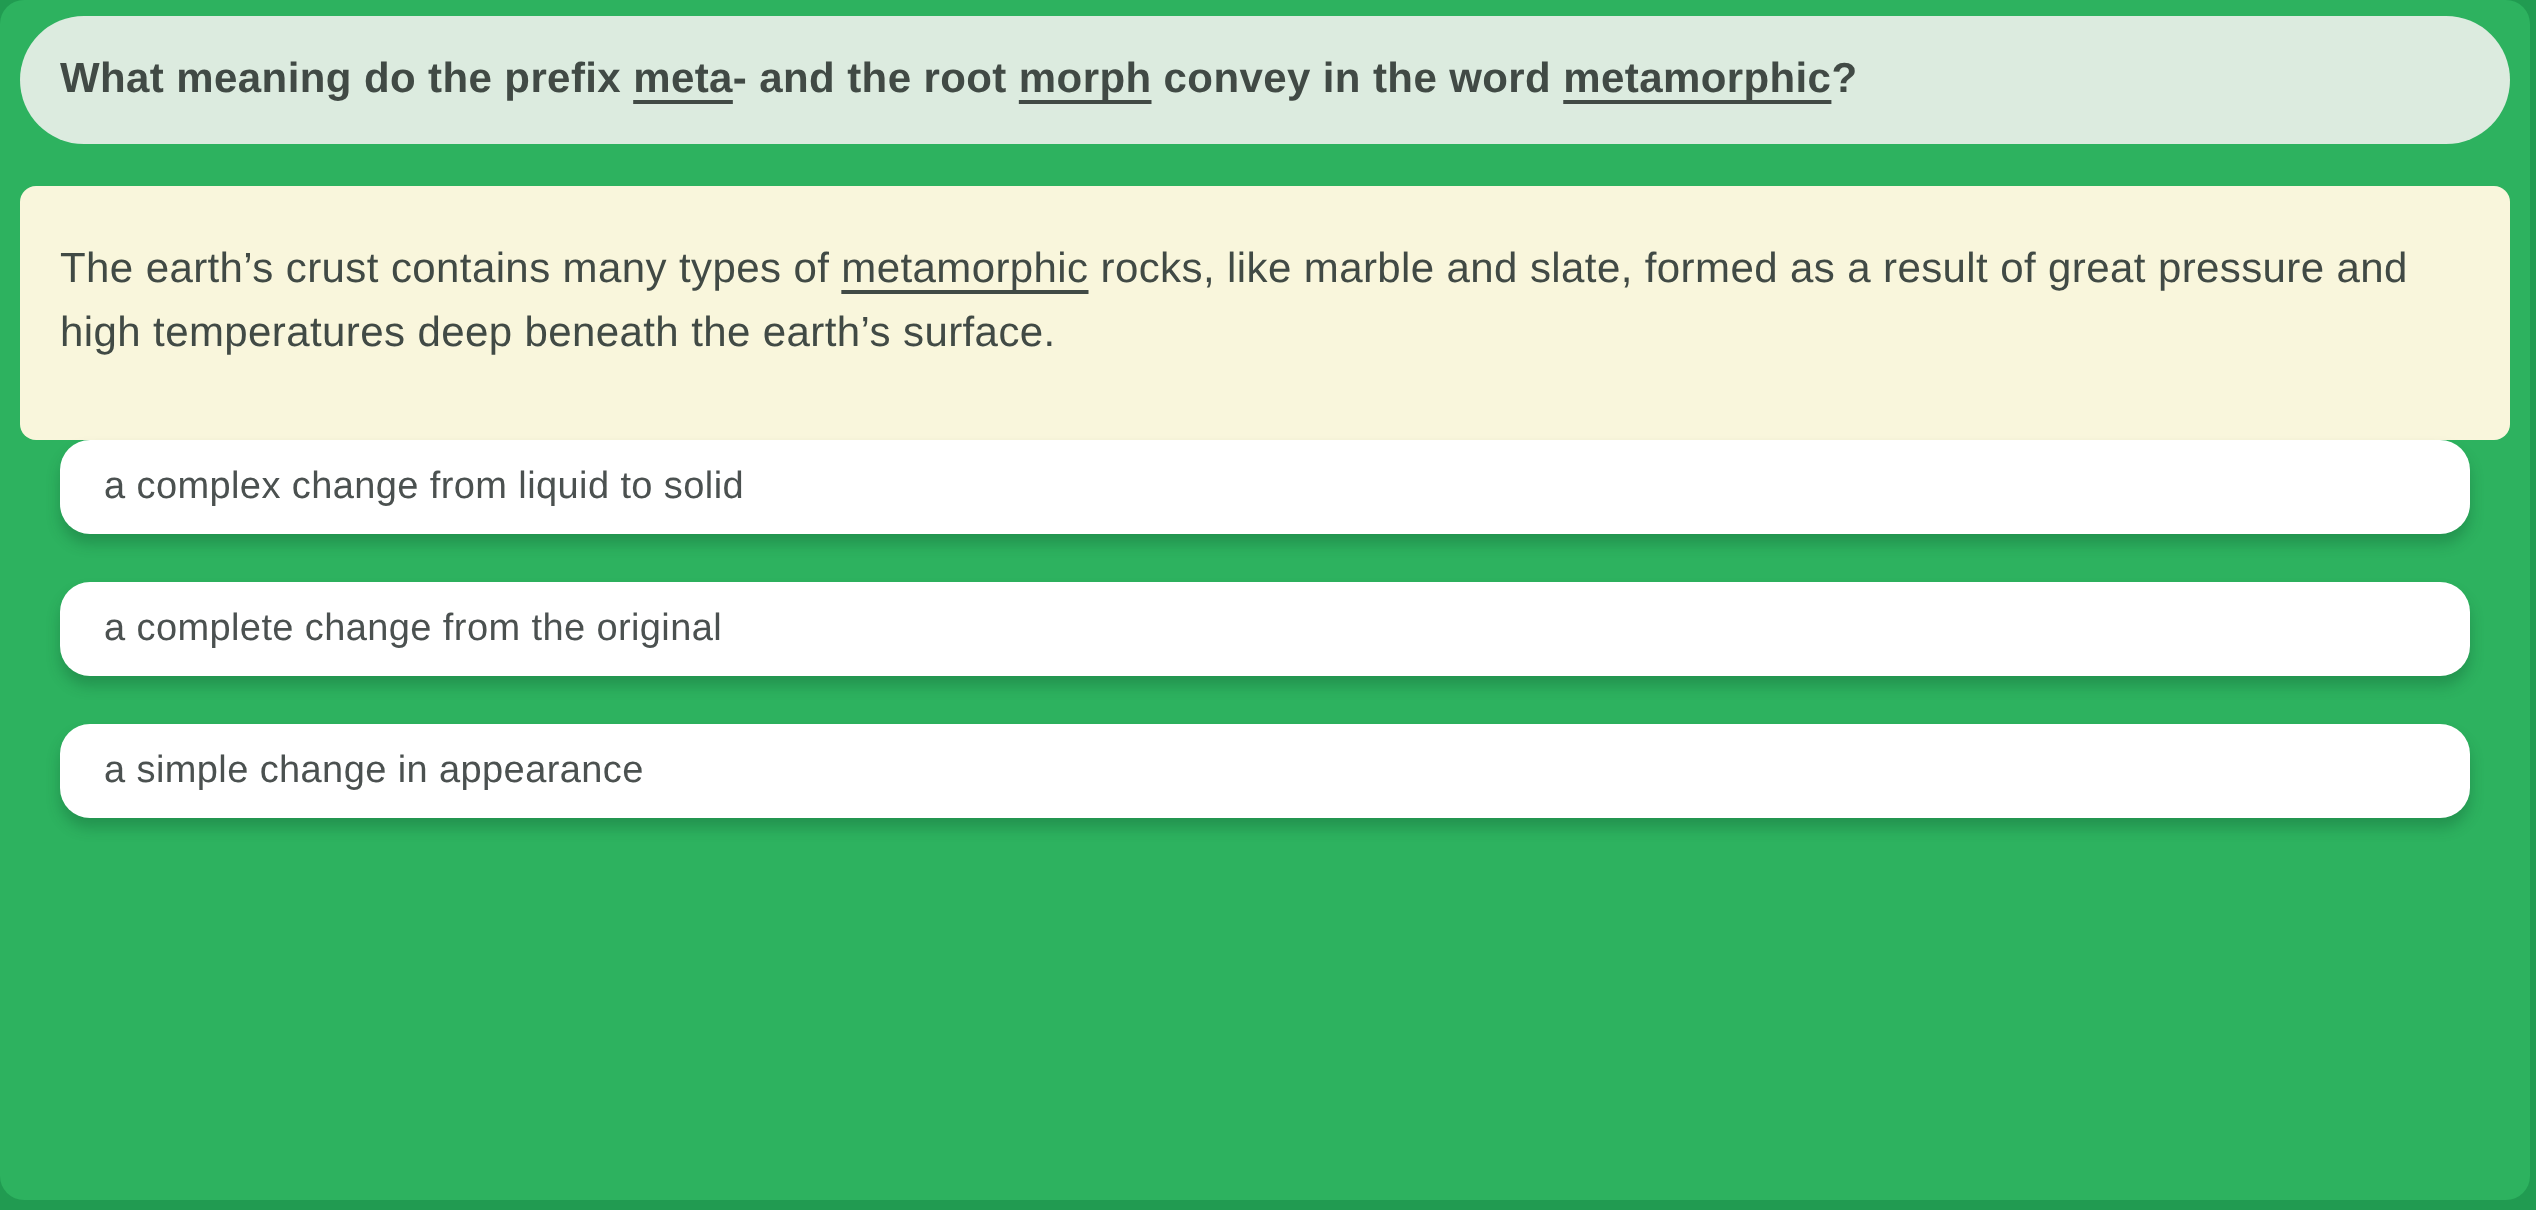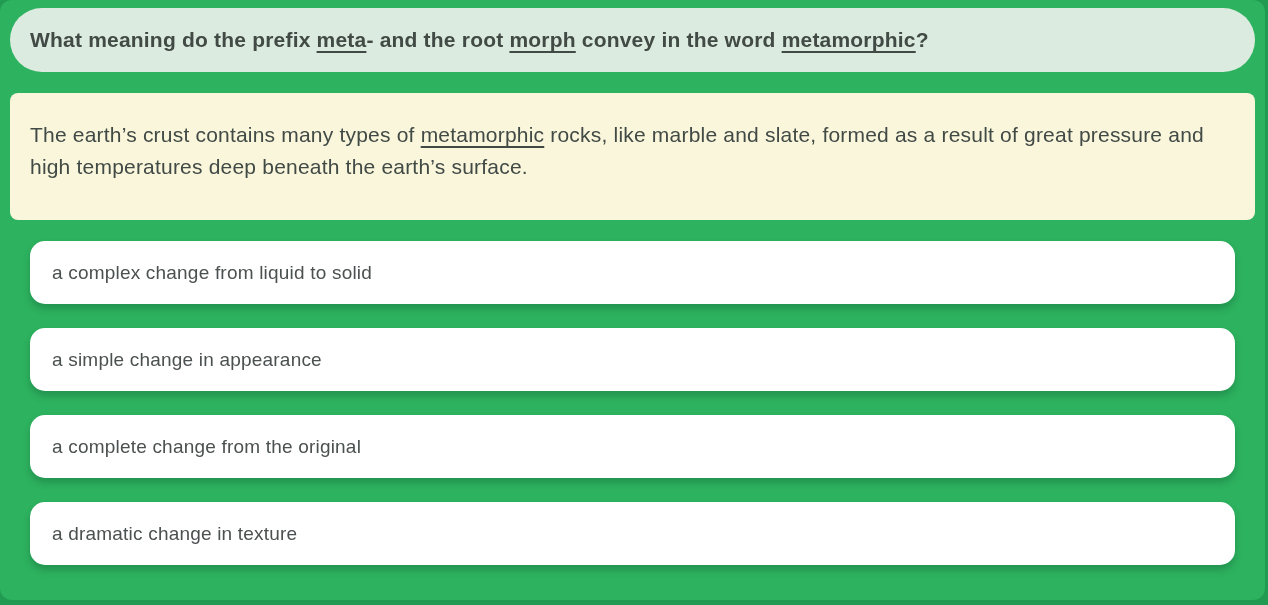--- a/index.html
+++ b/index.html
@@ -38,42 +38,41 @@
     font-size:21px;
     font-weight:600;
     letter-spacing:.2px;
     color:var(--ink);
   }
   .passage-card{
     height:127px;
     background:var(--cream);
     border-radius:8px;
     padding:26px 20px 0 20px;
-    margin-bottom:21px;
   }
   .passage-text{
     margin:0;
     font-size:21px;
     font-weight:500;
     letter-spacing:.2px;
     line-height:32px;
     color:var(--ink);
   }
   .u{
     text-decoration:underline;
     text-decoration-thickness:1.5px;
     text-underline-offset:4px;
   }
   .options{
     margin:0 20px;
   }
   .option-btn{
     display:block;
     width:100%;
-    height:63px;
+    height:47px;
     background:#ffffff;
     border:none;
     border-radius:15px;
     margin-bottom:24px;
     padding:0 22px;
     text-align:left;
     font-family:"Liberation Sans", sans-serif;
     font-size:19px;
     font-weight:500;
     letter-spacing:.2px;
@@ -93,23 +92,20 @@
 
   <div class="passage-card">
     <p class="passage-text"><span>The earth’s crust contains many types of </span><span class="u">metamorphic</span><span> rocks, like marble and slate, formed as a result of great pressure and high temperatures deep beneath the earth’s surface.</span></p>
   </div>
 
   <div class="options">
     <button class="option-btn">
       <span>a complex change from liquid to solid</span>
     </button>
     <button class="option-btn">
-      <span>a simple change in appearance</span>
-    </button>
-    <button class="option-btn">
       <span>a complete change from the original</span>
     </button>
     <button class="option-btn">
-      <span>a dramatic change in texture</span>
+      <span>a simple change in appearance</span>
     </button>
   </div>
 
 </div>
 
 </body></html>

